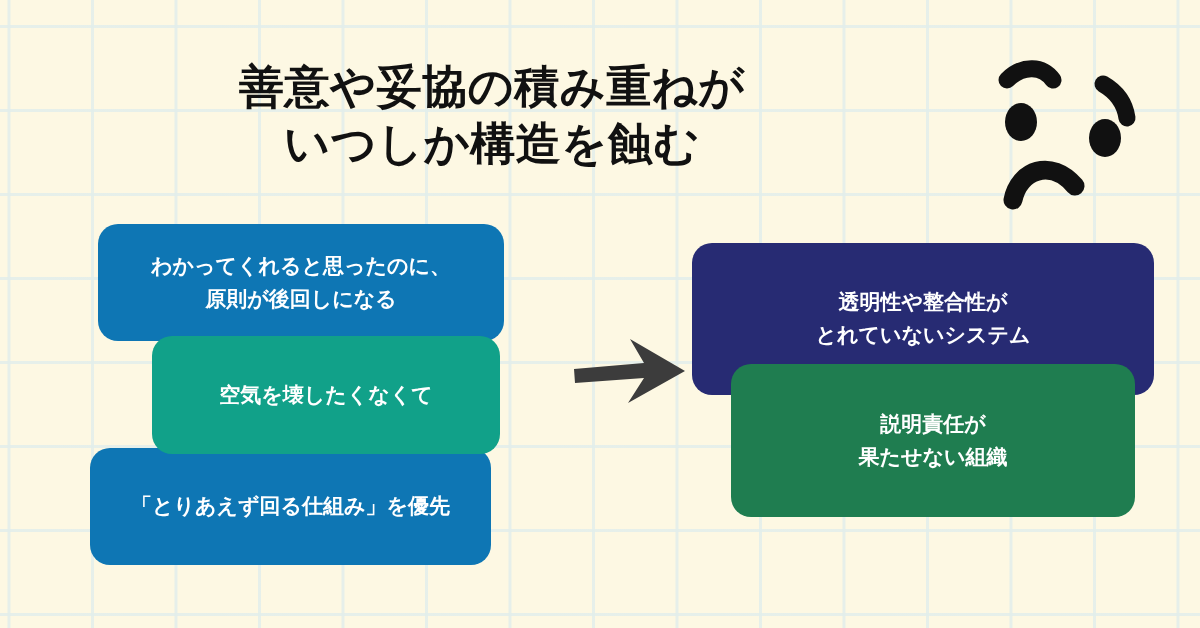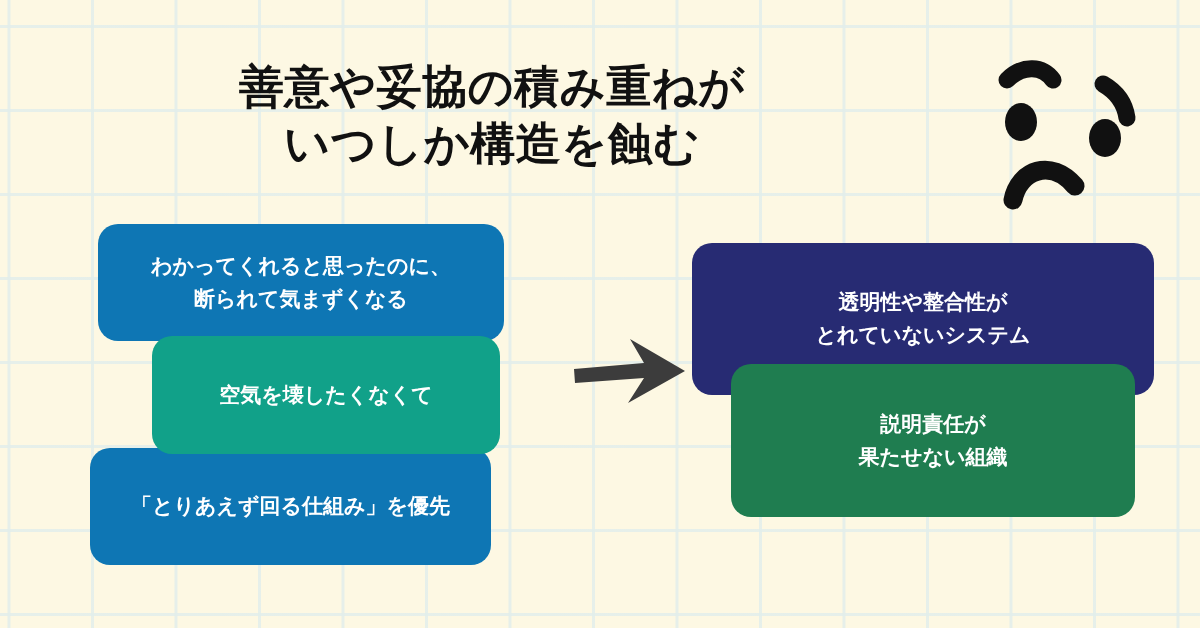--- a/index.html
+++ b/index.html
@@ -124,21 +124,21 @@
     <ellipse cx="26" cy="70" rx="16" ry="19" fill="#111111"></ellipse>
 
     <ellipse cx="110" cy="86" rx="16" ry="19" fill="#111111"></ellipse>
 
     <path d="M18 148 C24 118, 56 106, 80 134" stroke="#111111" stroke-width="19" stroke-linecap="round" fill="none"></path>
   </svg>
 
   <div class="card" id="card-left-1">
     <div>
       <span class="cline">わかってくれると思ったのに、</span>
-      <span class="cline">断られて気まずくなる</span>
+      <span class="cline">原則が後回しになる</span>
     </div>
   </div>
 
   <div class="card" id="card-left-2">
     <div>
       <span class="cline">空気を壊したくなくて</span>
     </div>
   </div>
 
   <div class="card" id="card-left-3">

